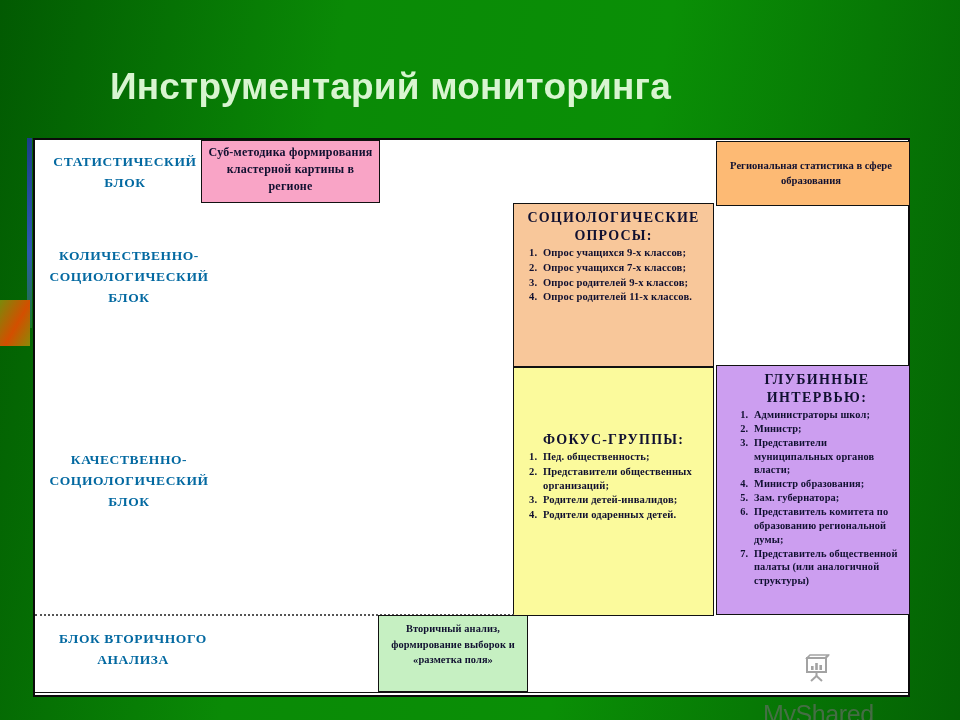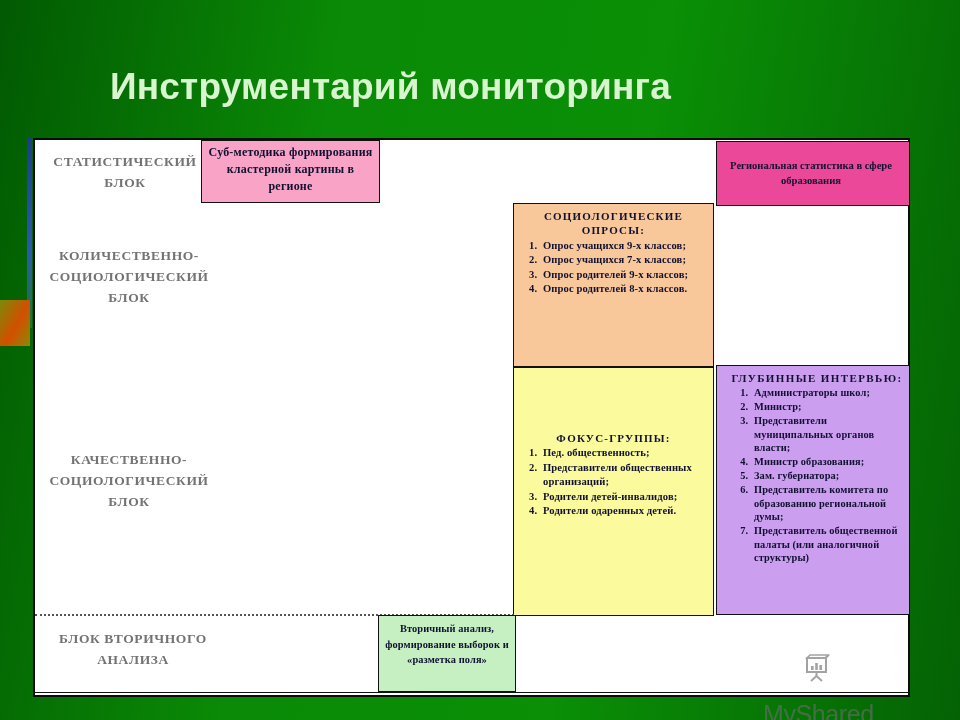--- a/index.html
+++ b/index.html
@@ -73,21 +73,21 @@
     font-family: "Liberation Serif", serif;
     color: #101030;
     overflow: hidden;
   }
 
   
   .blocklabel {
     position: absolute;
     font-family: "Liberation Serif", serif;
     font-weight: bold;
-    color: #737373;
+    color: #0369a1;
     font-size: 13.5px;
     line-height: 1.55;
     text-align: center;
     letter-spacing: 0.6px;
     white-space: pre-line;
   }
 
   
   #box-submethod {
     left: 166px; top: 0px;
@@ -97,21 +97,21 @@
     text-align: center;
     font-size: 12px;
     font-weight: bold;
     line-height: 1.42;
     letter-spacing: 0.2px;
   }
 
   #box-regstat {
     left: 681px; top: 1px;
     width: 194px; height: 65px;
-    background: #ec4899;
+    background: #fdba74;
     padding: 16px 5px 0 1px;
     text-align: center;
     font-size: 10.6px;
     font-weight: bold;
     line-height: 1.45;
   }
 
   #box-surveys {
     left: 478px; top: 63px;
     width: 201px; height: 164px;
@@ -128,35 +128,35 @@
 
   #box-interviews {
     left: 681px; top: 225px;
     width: 194px; height: 250px;
     background: #cc9ef0;
     padding: 5px 4px 0 12px;
   }
 
   #box-secondary {
     left: 343px; top: 475px;
-    width: 138px; height: 77px;
+    width: 150px; height: 77px;
     background: #c6f0c2;
     padding: 5px 4px 0 4px;
     text-align: center;
     font-size: 10.4px;
     font-weight: bold;
     line-height: 1.5;
     letter-spacing: 0.1px;
   }
 
   
   .box-title {
     text-align: center;
     font-weight: bold;
-    font-size: 11px;
+    font-size: 14px;
     line-height: 1.3;
     letter-spacing: 1.2px;
     margin-bottom: 1px;
     white-space: pre-line;
   }
   #box-focus .box-title { margin-top: 58px; }
   #box-interviews .box-title { letter-spacing: 1.4px; }
 
   
   ol.num {
@@ -246,21 +246,21 @@
     <div id="box-submethod" class="box">Суб-методика формирования кластерной картины в регионе</div>
 
     <div id="box-regstat" class="box">Региональная статистика в сфере образования</div>
 
     <div id="box-surveys" class="box">
       <div class="box-title">СОЦИОЛОГИЧЕСКИЕ ОПРОСЫ:</div>
       <ol class="num">
         <li>Опрос учащихся 9-х классов;</li>
         <li>Опрос учащихся 7-х классов;</li>
         <li>Опрос родителей 9-х классов;</li>
-        <li>Опрос родителей 8-х классов.</li>
+        <li>Опрос родителей 11-х классов.</li>
       </ol>
     </div>
 
     <div id="box-focus" class="box">
       <div class="box-title">ФОКУС-ГРУППЫ:</div>
       <ol class="num">
         <li>Пед. общественность;</li>
         <li>Представители общественных организаций;</li>
         <li>Родители детей-инвалидов;</li>
         <li>Родители одаренных детей.</li>

